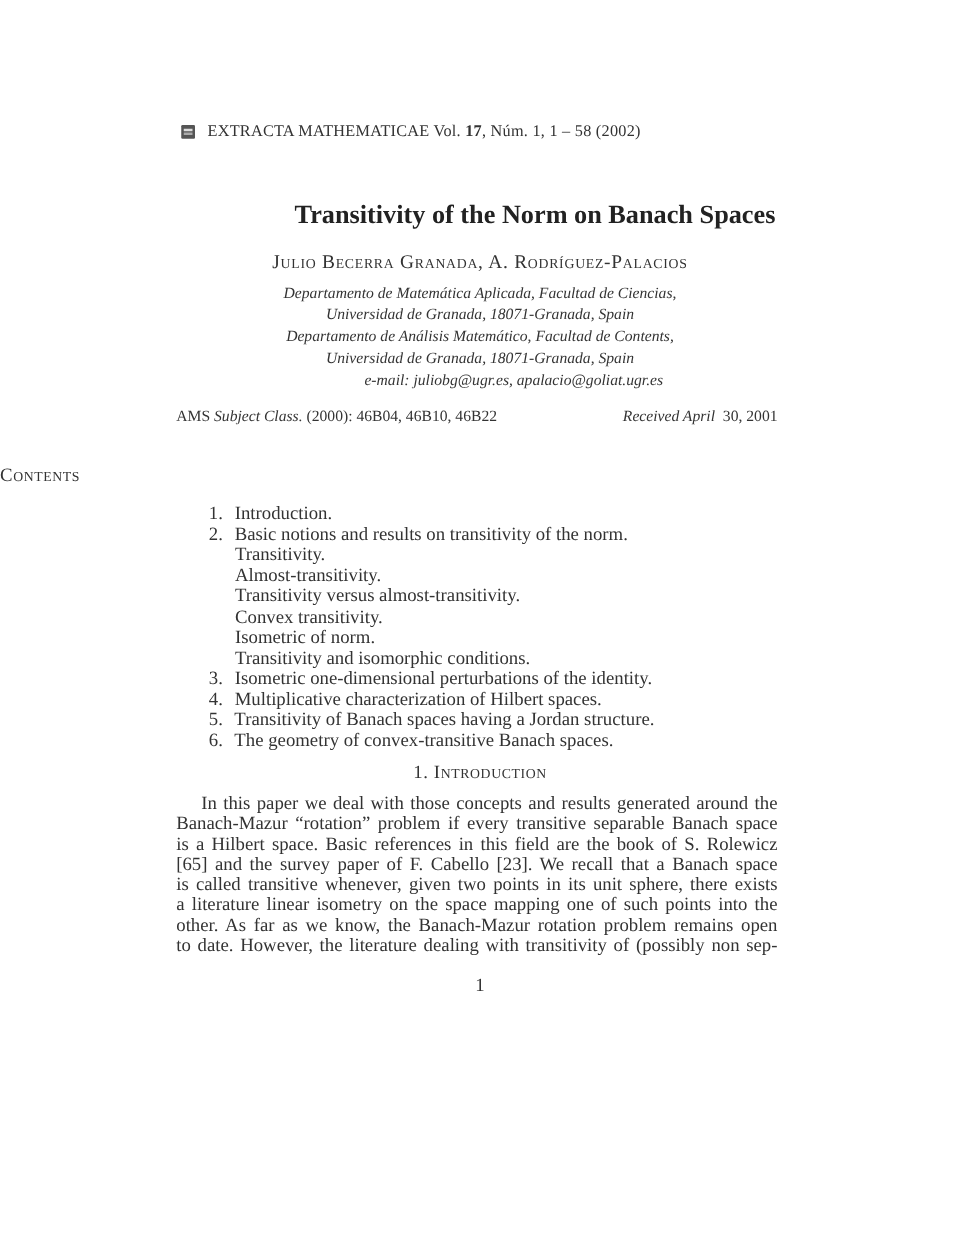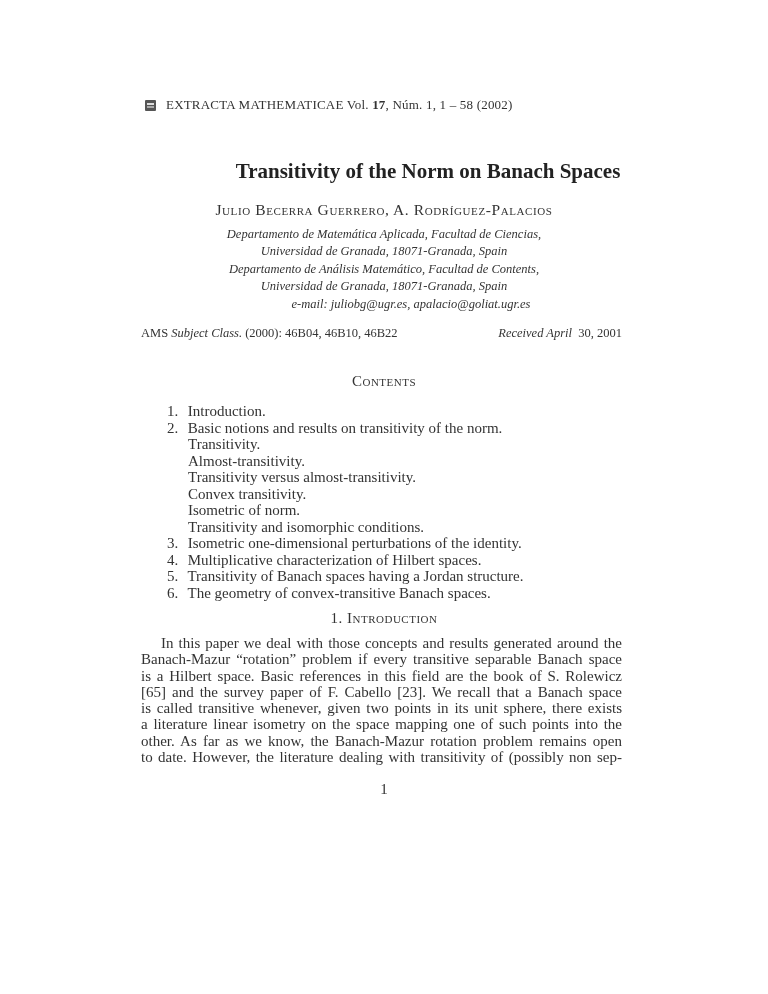--- a/index.html
+++ b/index.html
@@ -48,21 +48,21 @@
     .email { top: 296px; margin-left: 27px; }
 
     .meta-row {
       position: absolute; left: 141px; width: 481px; top: 326px;
       display: flex; justify-content: space-between;
       font-family: "Liberation Serif", serif; font-size: 12.5px; color: #333;
     }
     .meta-row i { font-style: italic; margin-top: 36px; }
 
     .contents-heading {
-      position: absolute; left: 0; width: 768px; top: 373px; text-align: center;
+      position: absolute; left: 0; width: 768px; top: 373px; 
       font-family: "Liberation Serif", serif; font-variant: small-caps;
       font-size: 15px; letter-spacing: 0.5px; color: #333;
     }
     .toc {
       position: absolute; left: 167px; top: 403px; margin: 0; padding: 0; list-style: none;
       font-family: "Liberation Serif", serif; font-size: 15px; line-height: 16.5px; color: #333;
     }
     .toc li { margin: 0; padding: 0; white-space: nowrap; }
     .toc .num { display: inline-block; width: 17px; }
     .toc .sub { padding-left: 21px; }
@@ -89,21 +89,21 @@
 <body>
 
 <div class="page">
 
   <div class="running-head">
     <span class="journal-icon"></span>
     <span>EXTRACTA MATHEMATICAE Vol.</span>&nbsp;<b>17</b><span>, Núm. 1, 1 – 58 (2002)</span>
   </div>
 
   <div class="title">Transitivity of the Norm on Banach Spaces</div>
-  <div class="authors">Julio Becerra Guerrero, A. Rodríguez-Palacios</div>
+  <div class="authors">Julio Becerra Granada, A. Rodríguez-Palacios</div>
 
   <div class="affil affil1">
     <div>Departamento de Matemática Aplicada, Facultad de Ciencias,</div>
     <div>Universidad de Granada, 18071-Granada, Spain</div>
   </div>
   <div class="affil affil2">
     <div>Departamento de Análisis Matemático, Facultad de Contents,</div>
     <div>Universidad de Granada, 18071-Granada, Spain</div>
   </div>
   <div class="affil email">e-mail: juliobg@ugr.es, apalacio@goliat.ugr.es</div>

